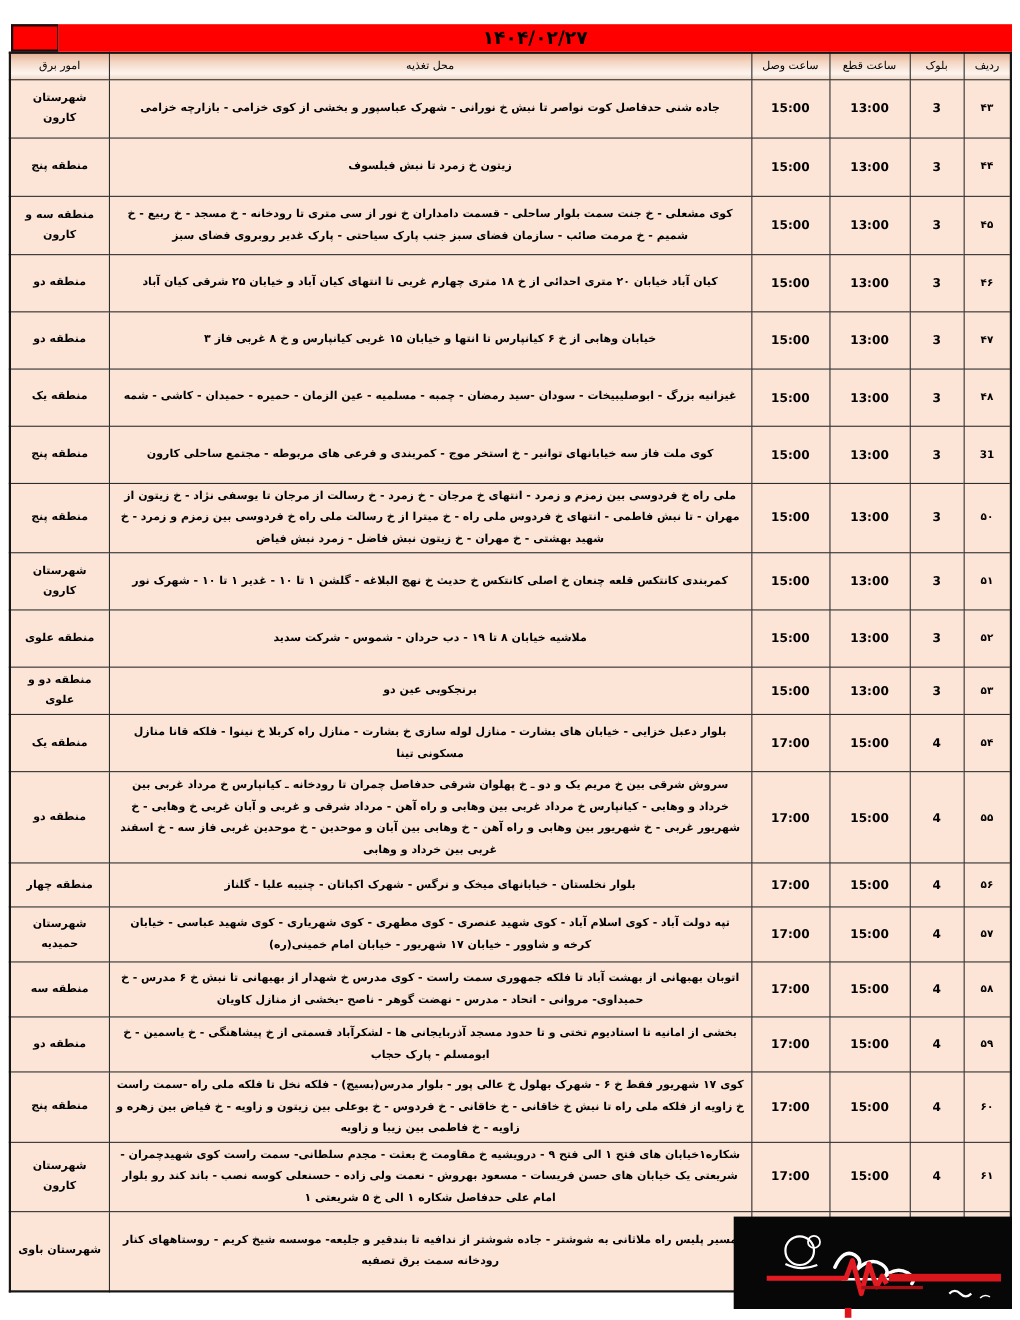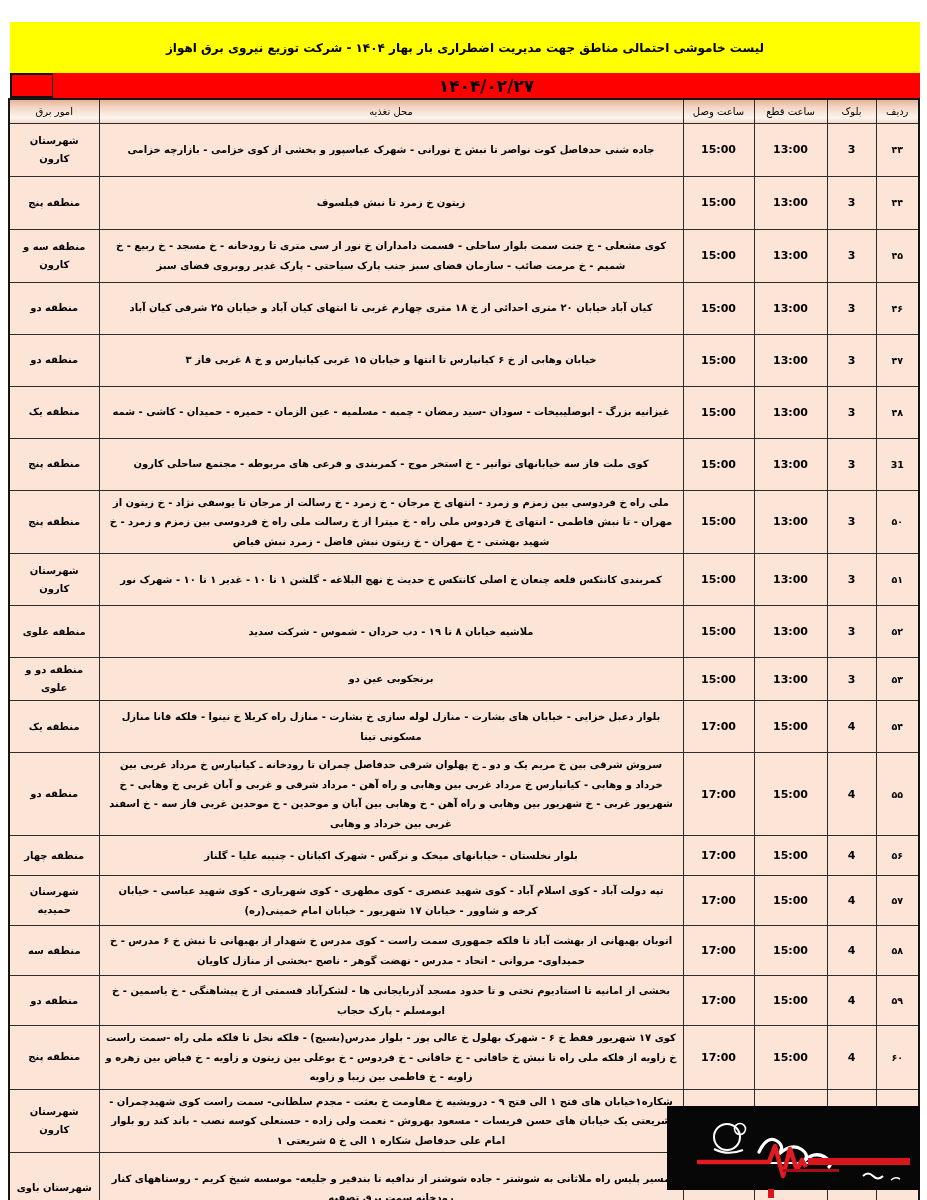--- a/index.html
+++ b/index.html
@@ -48,23 +48,20 @@
   .watermark svg{display:block;width:100%;height:100%;}
   .watermark-drip{
     position:absolute;left:768px;top:1189px;width:6px;height:9px;
     background:var(--wm-red,#dd1419);
   }
 </style>
 </head>
 <body style="--title-bg: #ffff00; --date-bg: #ff0000; --row-bg: #fce5d7; --wm-red: #dd1419;">
 
 <div class="sheet">
-  <div class="title-bar">
-    <span>لیست خاموشی احتمالی مناطق جهت مدیریت اضطراری بار بهار ۱۴۰۴ - شرکت توزیع نیروی برق اهواز</span>
-  </div>
   <div class="date-row">
     <div class="date-cell">
       <span>۱۴۰۴/۰۲/۲۷</span>
     </div>
     <div class="date-corner"></div>
   </div>
   <table class="outage">
     <colgroup>
       <col style="width:43px">
         <col style="width:49px">

